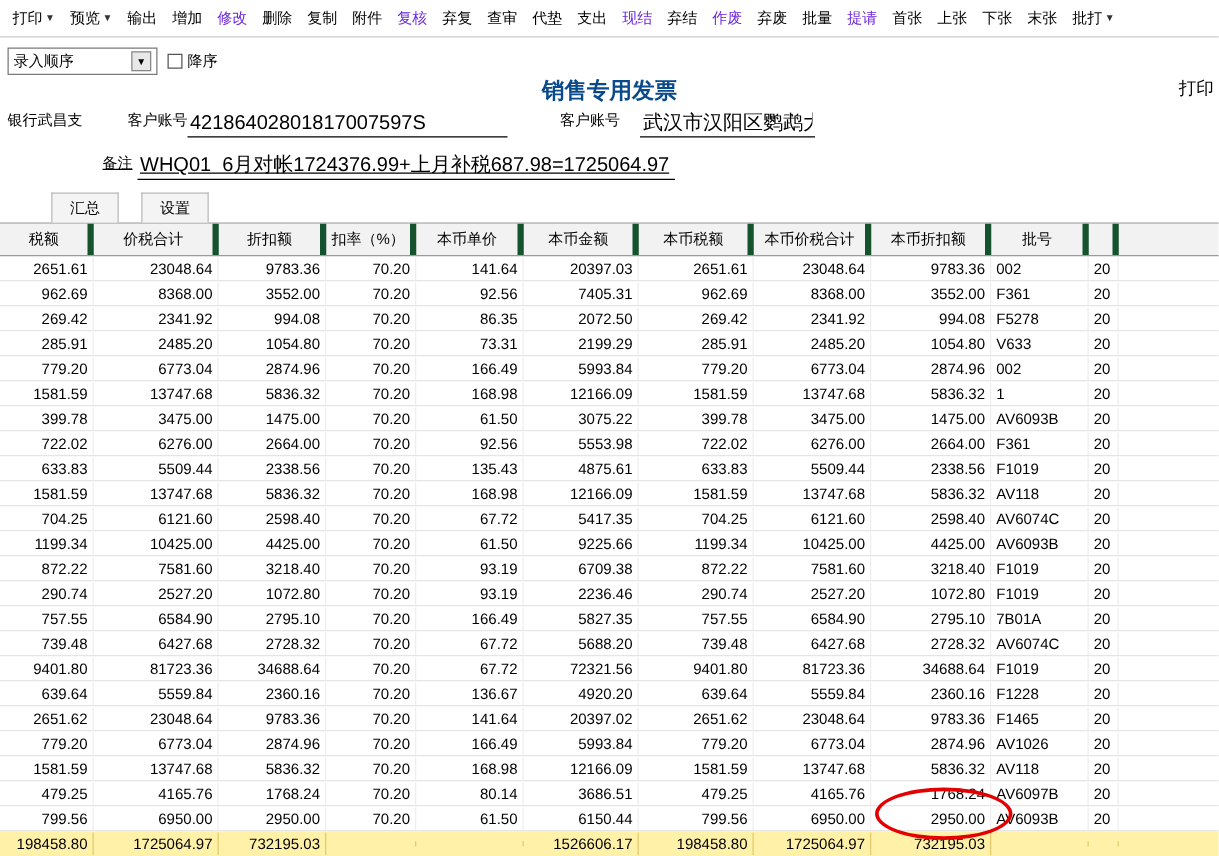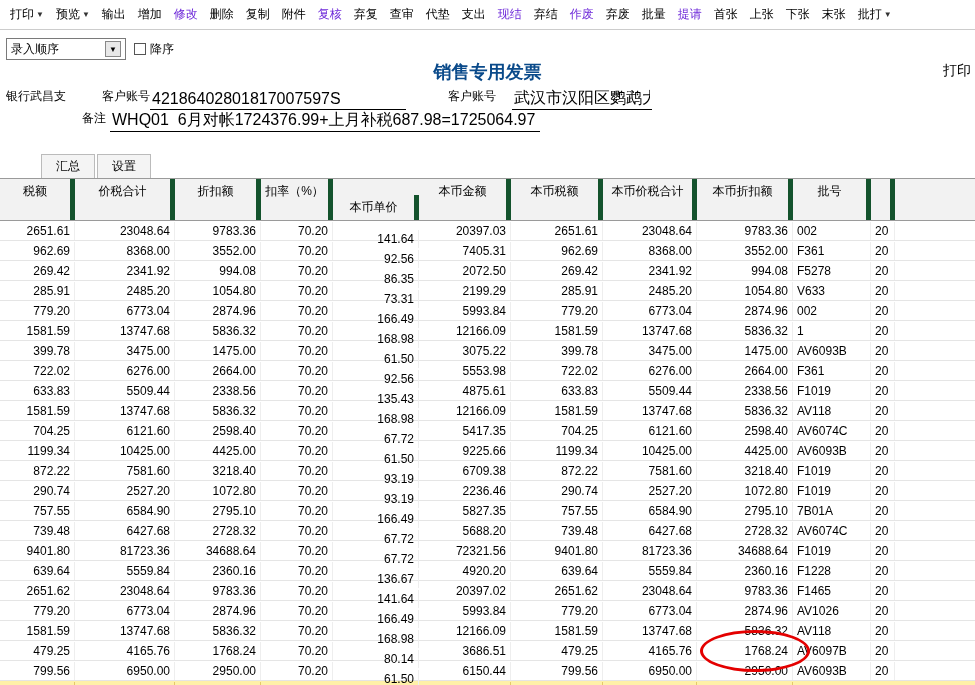--- a/index.html
+++ b/index.html
@@ -10,33 +10,33 @@
   .tb-arrow { font-size: 8px; color: #333; }
   .subbar { display: flex; align-items: center; padding: 8px 6px; gap: 8px; }
   .select-box { width: 120px; height: 22px; border: 1px solid #7a7a7a; background: #fff; display: flex; align-items: center; padding: 0 4px; justify-content: space-between; }
   .select-arrow { width: 16px; height: 16px; background: #e8e8e8; border: 1px solid #888; display: flex; align-items: center; justify-content: center; font-size: 8px; }
   .title { position: absolute; left: 50%; transform: translateX(-50%); top: 60px; font-size: 18px; color: #0a4a8a; font-weight: bold; }
   .right-label { position: absolute; right: 4px; top: 62px; font-size: 14px; }
   .info-area { position: relative; height: 60px; margin-top: 20px; padding-left: 6px; }
   .info-row { display: flex; height: 22px; }
   .lbl { font-size: 12px; white-space: nowrap; }
   .underline-field { border: none; border-bottom: 1px solid #000; padding: 1px 2px; font-size: 16px; font-family: inherit; background: transparent; }
-  .tabs { display: flex; gap: 2px; margin: 6px 0 0 6px; padding-left: 35px; }
+  .tabs { display: flex; gap: 18px; margin: 6px 0 0 6px; padding-left: 35px; }
   .tab { padding: 3px 14px; border: 1px solid #bbb; background: #f4f4f4; cursor: pointer; border-bottom: none; }
   .grid { border-top: 1px solid #9a9a9a; width: 100%; }
   .grid-head { display: flex; background: #f2f2f2; border-bottom: 1px solid #9a9a9a; }
   .grid-head .cell { border-right: 5px solid #14532d; padding: 4px 4px; text-align: center; font-size: 12px; }
   .grid-body .row { display: flex; border-bottom: 1px solid #e5e5e5; height: 20px; align-items: center; }
   .grid-body .cell { border-right: 1px solid #eee; padding: 2px 4px; text-align: right; font-size: 12px; white-space: nowrap; overflow: hidden; }
   .grid-body .cell.txt { text-align: left; }
   .total-row { background: #fff1a8; display: flex; height: 20px; align-items: center; }
   .total-row .cell { border-right: 1px solid #e5c96a; padding: 2px 4px; text-align: right; font-size: 12px; white-space: nowrap; }
   .total-row .cell.txt { text-align: left; }
   .c0 { width: 75px; } .c1 { width: 100px; } .c2 { width: 86px; }
-  .c3 { width: 72px; } .c4 { width: 86px; margin-top: 16px; } .c5 { width: 92px; }
+  .c3 { width: 72px; } .c4 { width: 86px; } .c5 { width: 92px; }
   .c6 { width: 92px; } .c7 { width: 94px; } .c8 { width: 96px; }
   .c9 { width: 78px; } .c10 { width: 24px; }
   .checkbox { width: 12px; height: 12px; border: 1px solid #555; display: inline-block; vertical-align: middle; }
   .circle-annot { position: absolute; width: 110px; height: 42px; border: 3px solid #e40000; border-radius: 50%; pointer-events: none; }
 </style>
 </head>
 <body>
 
 <div class="toolbar" id="toolbar">
     <div class="tb-item">
@@ -131,21 +131,21 @@
 <div class="right-label">打印</div>
 
 <div class="info-area">
   <div class="info-row">
     <span class="lbl" style="width:72px;overflow:hidden;">银行武昌支</span>
     <span class="lbl" style="margin-left:24px;">客户账号</span>
     <input class="underline-field" style="width: 256px;" value="42186402801817007597S">
     <span class="lbl" style="margin-left:42px;">客户账号</span>
     <input class="underline-field" style="width: 140px; margin-left: 16px;" value="武汉市汉阳区鹦鹉大">
   </div>
-  <div class="info-row" style="margin-top:0;">
+  <div class="info-row" style="margin-top:12px;text-decoration:underline;">
     <span class="lbl" style="margin-left:76px;">备注</span>
     <input class="underline-field" style="width: 430px; margin-left: 4px;" value="WHQ01  6月对帐1724376.99+上月补税687.98=1725064.97">
   </div>
 </div>
 
 <div class="tabs">
   <div class="tab">汇总</div>
   <div class="tab">设置</div>
 </div>
 

